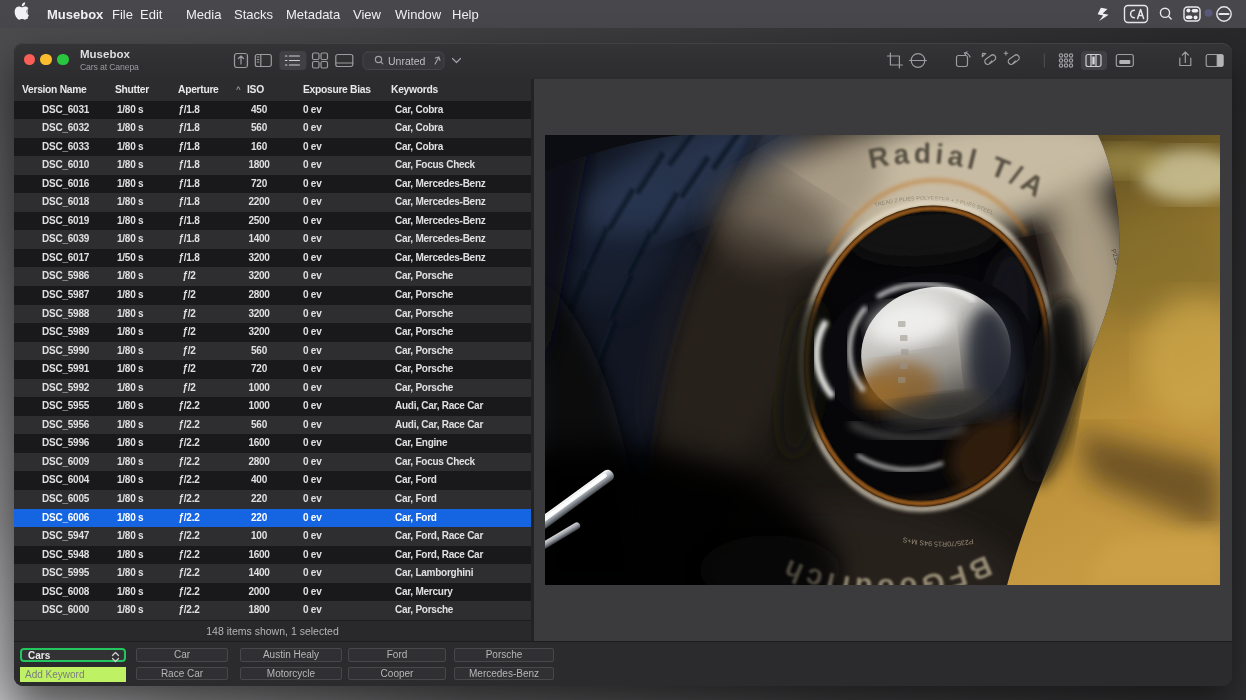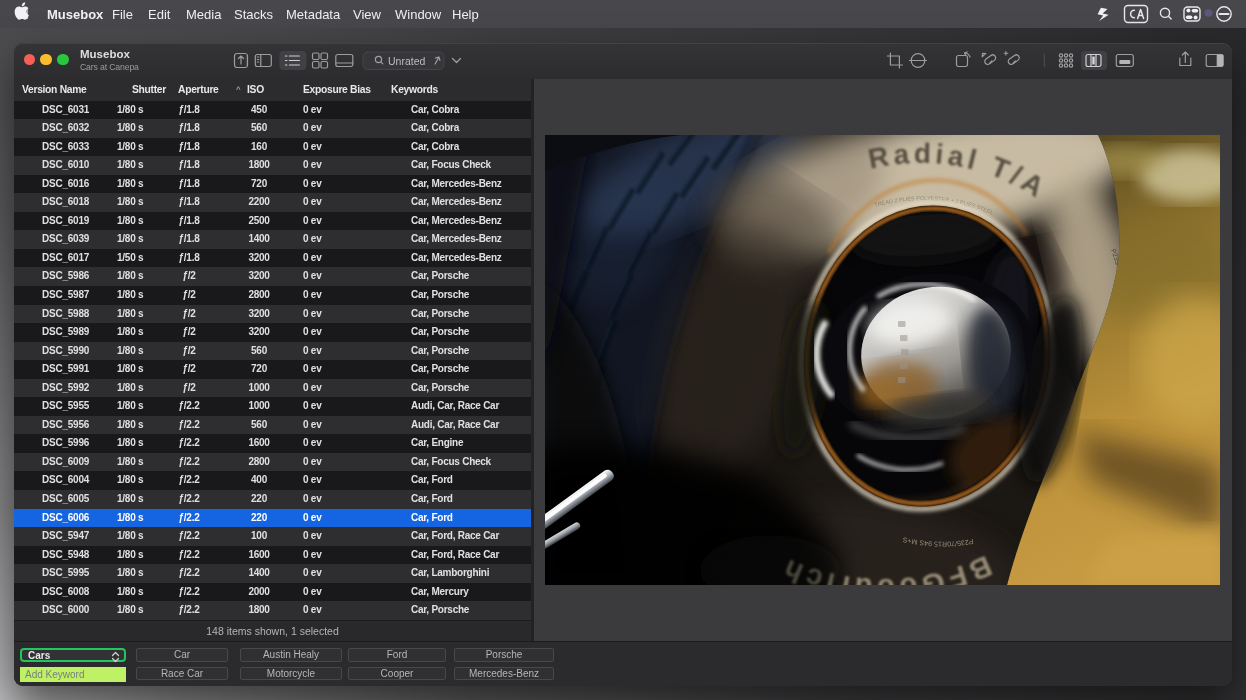--- a/index.html
+++ b/index.html
@@ -29,21 +29,21 @@
   .row { position:relative; width:517px; height:18.56px; font-size:10px; font-weight:bold; color:#e0e0e2; letter-spacing:-0.25px; }
   .row.d { background:#19191b; }
   .row.l { background:#2e2e30; }
   .row.sel { background:#1565e2; color:#fff; }
   .row span { position:absolute; top:3px; white-space:nowrap; }
   .c1 { left:0; width:75px; text-align:right; }
   .c2 { left:103px; }
   .c3 { left:132px; width:86px; text-align:center; }
   .c4 { left:205px; width:80px; text-align:center; }
   .c5 { left:289px; }
-  .c6 { left:372px;padding-left:25px; }
+  .c6 { left:356px;padding-left:25px; }
   #statusbar { position:absolute; left:0; top:541px; width:517px; height:21px;
     background:#29292b; border-top:1px solid #1d1d1f; color:#b4b4b6; font-size:10.5px;
     text-align:center; line-height:20px; }
   
   #splitter { position:absolute; left:517px; top:36px; width:3px; height:562px; background:#222224; }
   #viewer { position:absolute; left:520px; top:36px; width:698px; height:562px; background:#3b3b3d; }
   #photo { position:absolute; left:11px; top:55.5px; width:675px; height:450px; background:#000; overflow:hidden; filter:blur(0.4px); }
   
   #kwbar { position:absolute; left:0; top:598px; width:1218px; height:45px;
     background:#2b2b2d; border-top:1px solid #1c1c1e; }
@@ -90,21 +90,21 @@
 
     <g transform="translate(1224,14)">
       <circle cx="0" cy="0" r="7.2"></circle>
       <line x1="-4.5" y1="0" x2="4.5" y2="0" stroke-width="2"></line>
     </g>
   </g>
 </svg>
     <span class="mi" style="left:18px;top:5px;font-size:15px;"></span>
     <span class="mi" style="left:47px;font-weight:bold;">Musebox</span>
     <span class="mi" style="left:112px;">File</span>
-    <span class="mi" style="left:148px;">Edit</span>
+    <span class="mi" style="left:140px;">Edit</span>
     <span class="mi" style="left:186px;text-align:center;">Media</span>
     <span class="mi" style="left:234px;text-align:center;">Stacks</span>
     <span class="mi" style="left:286px;">Metadata</span>
     <span class="mi" style="left:353px;">View</span>
     <span class="mi" style="left:395px;">Window</span>
     <span class="mi" style="left:452px;">Help</span>
   </div>
   <div id="win">
     <div id="titlebar">
       <div class="tl" style="left:9.5px;background:#f95f57;"></div>
@@ -230,21 +230,21 @@
     <line x1="2.5" y1="-6" x2="2.5" y2="6"></line>
     <rect x="2.5" y="-6" width="6" height="12" fill="#b4b4b6" stroke="none" rx="1"></rect>
   </g>
 </g>
 </svg>
       </div>
     </div>
     <div id="tablepane">
       <div id="thead">
         <span style="left:8px">Version Name</span>
-        <span style="left:118px">Shutter</span>
+        <span style="left:101px">Shutter</span>
         <span style="left:164px">Aperture</span>
         <span style="left:222px;color:#9a9a9e;font-size:8px;">˄</span>
         <span style="left:233px">ISO</span>
         <span style="left:289px">Exposure Bias</span>
         <span style="left:377px">Keywords</span>
       </div>
       <div id="rows">
         <div class="row d">
           <span class="c1">DSC_6031</span>
           <span class="c2">1/80 s</span>

